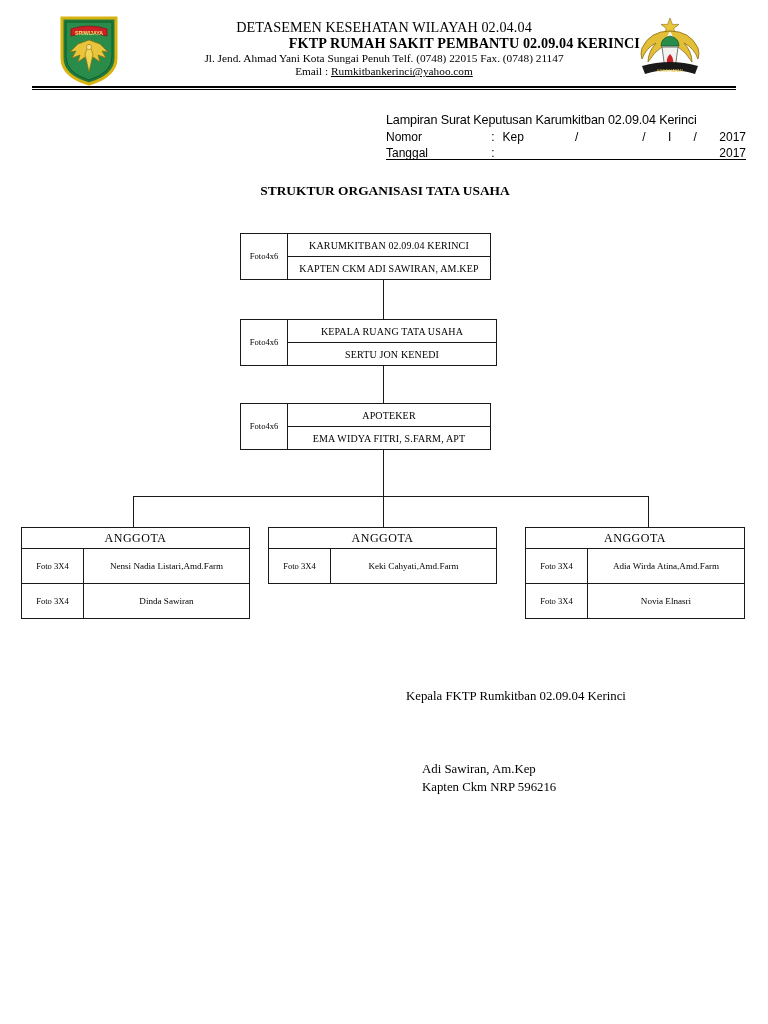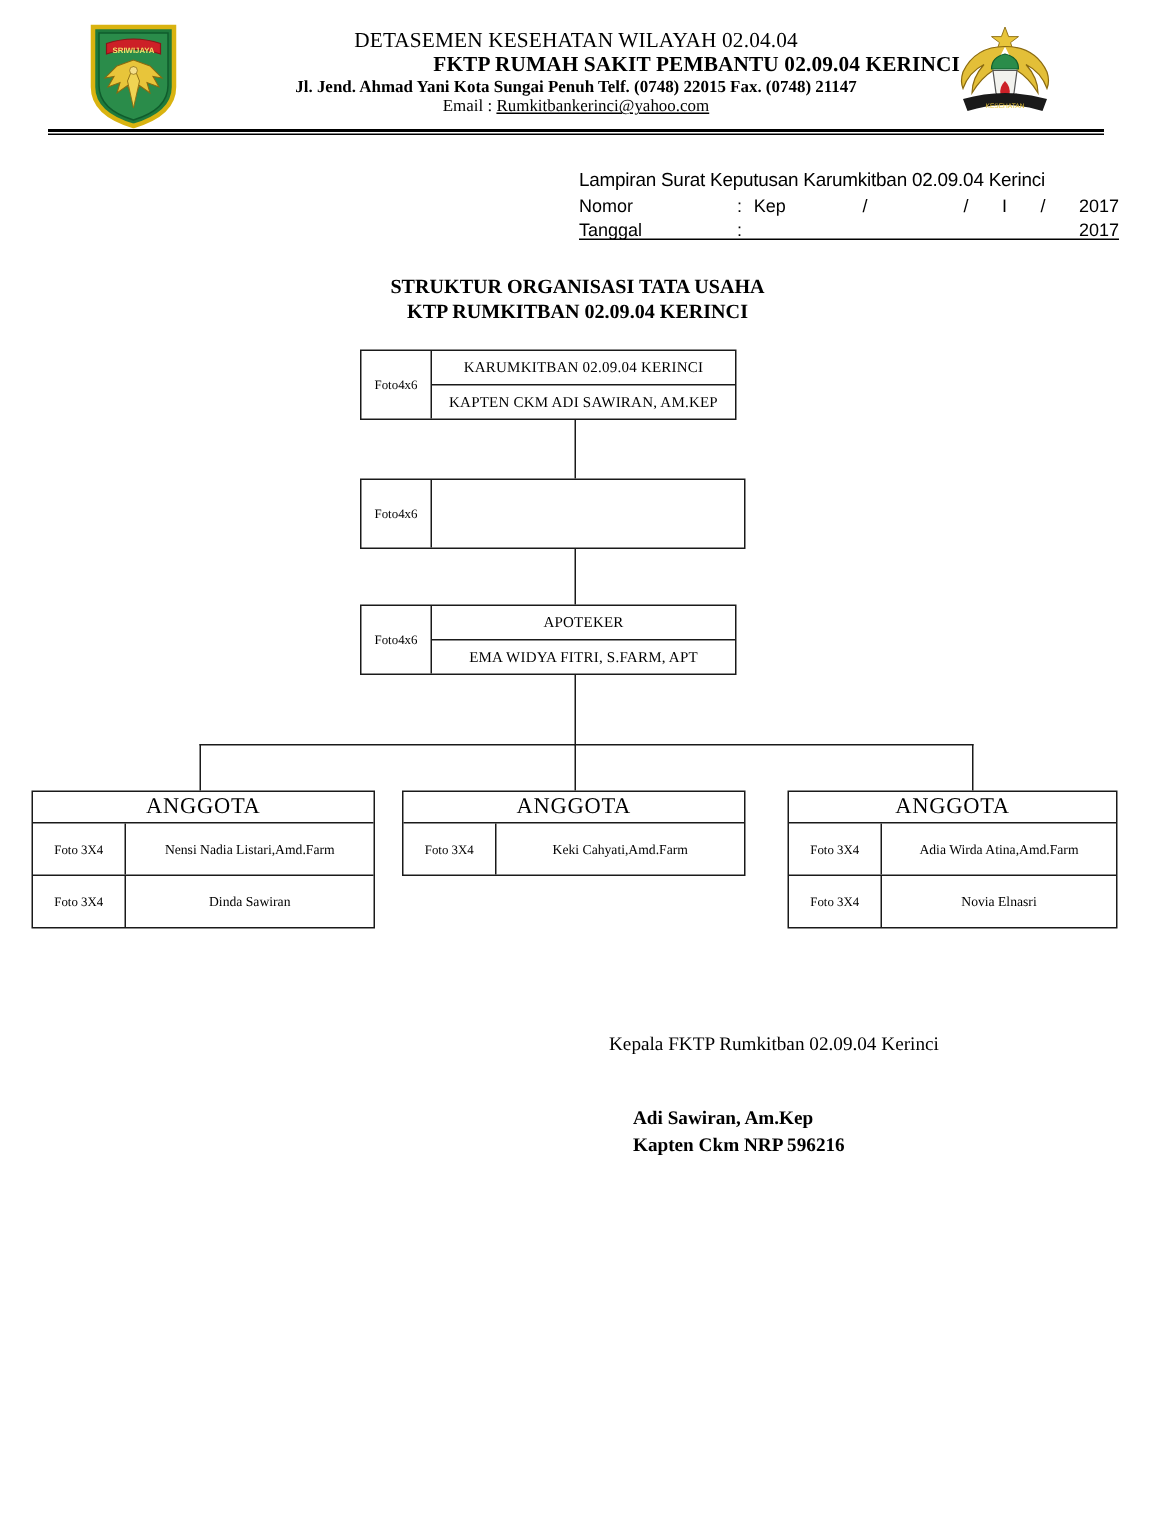--- a/index.html
+++ b/index.html
@@ -48,21 +48,21 @@
   }
   .hdr-2 {
     font-size: 14.2px;
     font-weight: bold;
     letter-spacing: 0.1px;
     white-space: nowrap;
     text-align: right;
   }
   .hdr-3 {
     font-size: 11.3px;
-    font-weight: bold;
+    font-weight: normal;
     white-space: nowrap;
     margin-top: 0.5px;
   }
   .hdr-4 {
     font-size: 11.3px;
     margin-top: 0.5px;
     white-space: nowrap;
   }
   .email-link {
     text-decoration: underline;
@@ -193,21 +193,21 @@
     border: 1.3px solid #1a1a1a;
     box-sizing: border-box;
     background: #fff;
   }
   .group-header {
     height: 20px;
     border-bottom: 1.3px solid #1a1a1a;
     display: flex;
     align-items: center;
     justify-content: center;
-    font-size: 15px;
+    font-size: 12px;
     letter-spacing: 0.5px;
   }
   .member-row {
     display: flex;
     height: 34px;
   }
   .member-row + .member-row {
     border-top: 1.3px solid #1a1a1a;
   }
   .member-photo {
@@ -241,23 +241,23 @@
     left: 360px; top: 688px;
     width: 390px;
     font-size: 12.8px;
     line-height: 1.35;
   }
   #sig-title {
     padding-left: 46px;
     white-space: nowrap;
   }
   #sig-names {
-    margin-top: 32px;
+    margin-top: 56px;
     padding-left: 62px;
-    font-weight: bold;
+    font-weight: normal;
     white-space: nowrap;
   }
 </style>
 </head>
 <body>
 
 <div id="letterhead">
 
   <div class="logo-left">
     <svg viewBox="0 0 62 72" width="62" height="72">
@@ -318,38 +318,41 @@
       <td class="col-s3"></td>
       <td class="col-year">2017</td>
     </tr>
   </tbody>
     </table>
 </div>
 <div id="rule-thin"></div>
 
 <div id="chart-title">
   <div>STRUKTUR ORGANISASI TATA USAHA</div>
-  <div>KTP RUMKITBAN 02.09.04 KERINCI</div>
 </div>
 
 <div class="node" id="node-karumkitban">
   <div class="photo-cell">
     <span>Foto</span>
     <span>4x6</span>
   </div>
   <div class="node-right">
     <div class="node-role">KARUMKITBAN 02.09.04 KERINCI</div>
     <div class="node-name">KAPTEN CKM ADI SAWIRAN, AM.KEP</div>
   </div>
 </div>
 
 <div class="node" id="node-kepala">
   <div class="photo-cell">
     <span>Foto</span>
     <span>4x6</span>
+  </div>
+  <div class="node-right">
+    <div class="node-role">KEPALA RUANG TATA USAHA</div>
+    <div class="node-name">SERTU JON KENEDI</div>
   </div>
 </div>
 
 <div class="node" id="node-apoteker">
   <div class="photo-cell">
     <span>Foto</span>
     <span>4x6</span>
   </div>
   <div class="node-right">
     <div class="node-role">APOTEKER</div>

